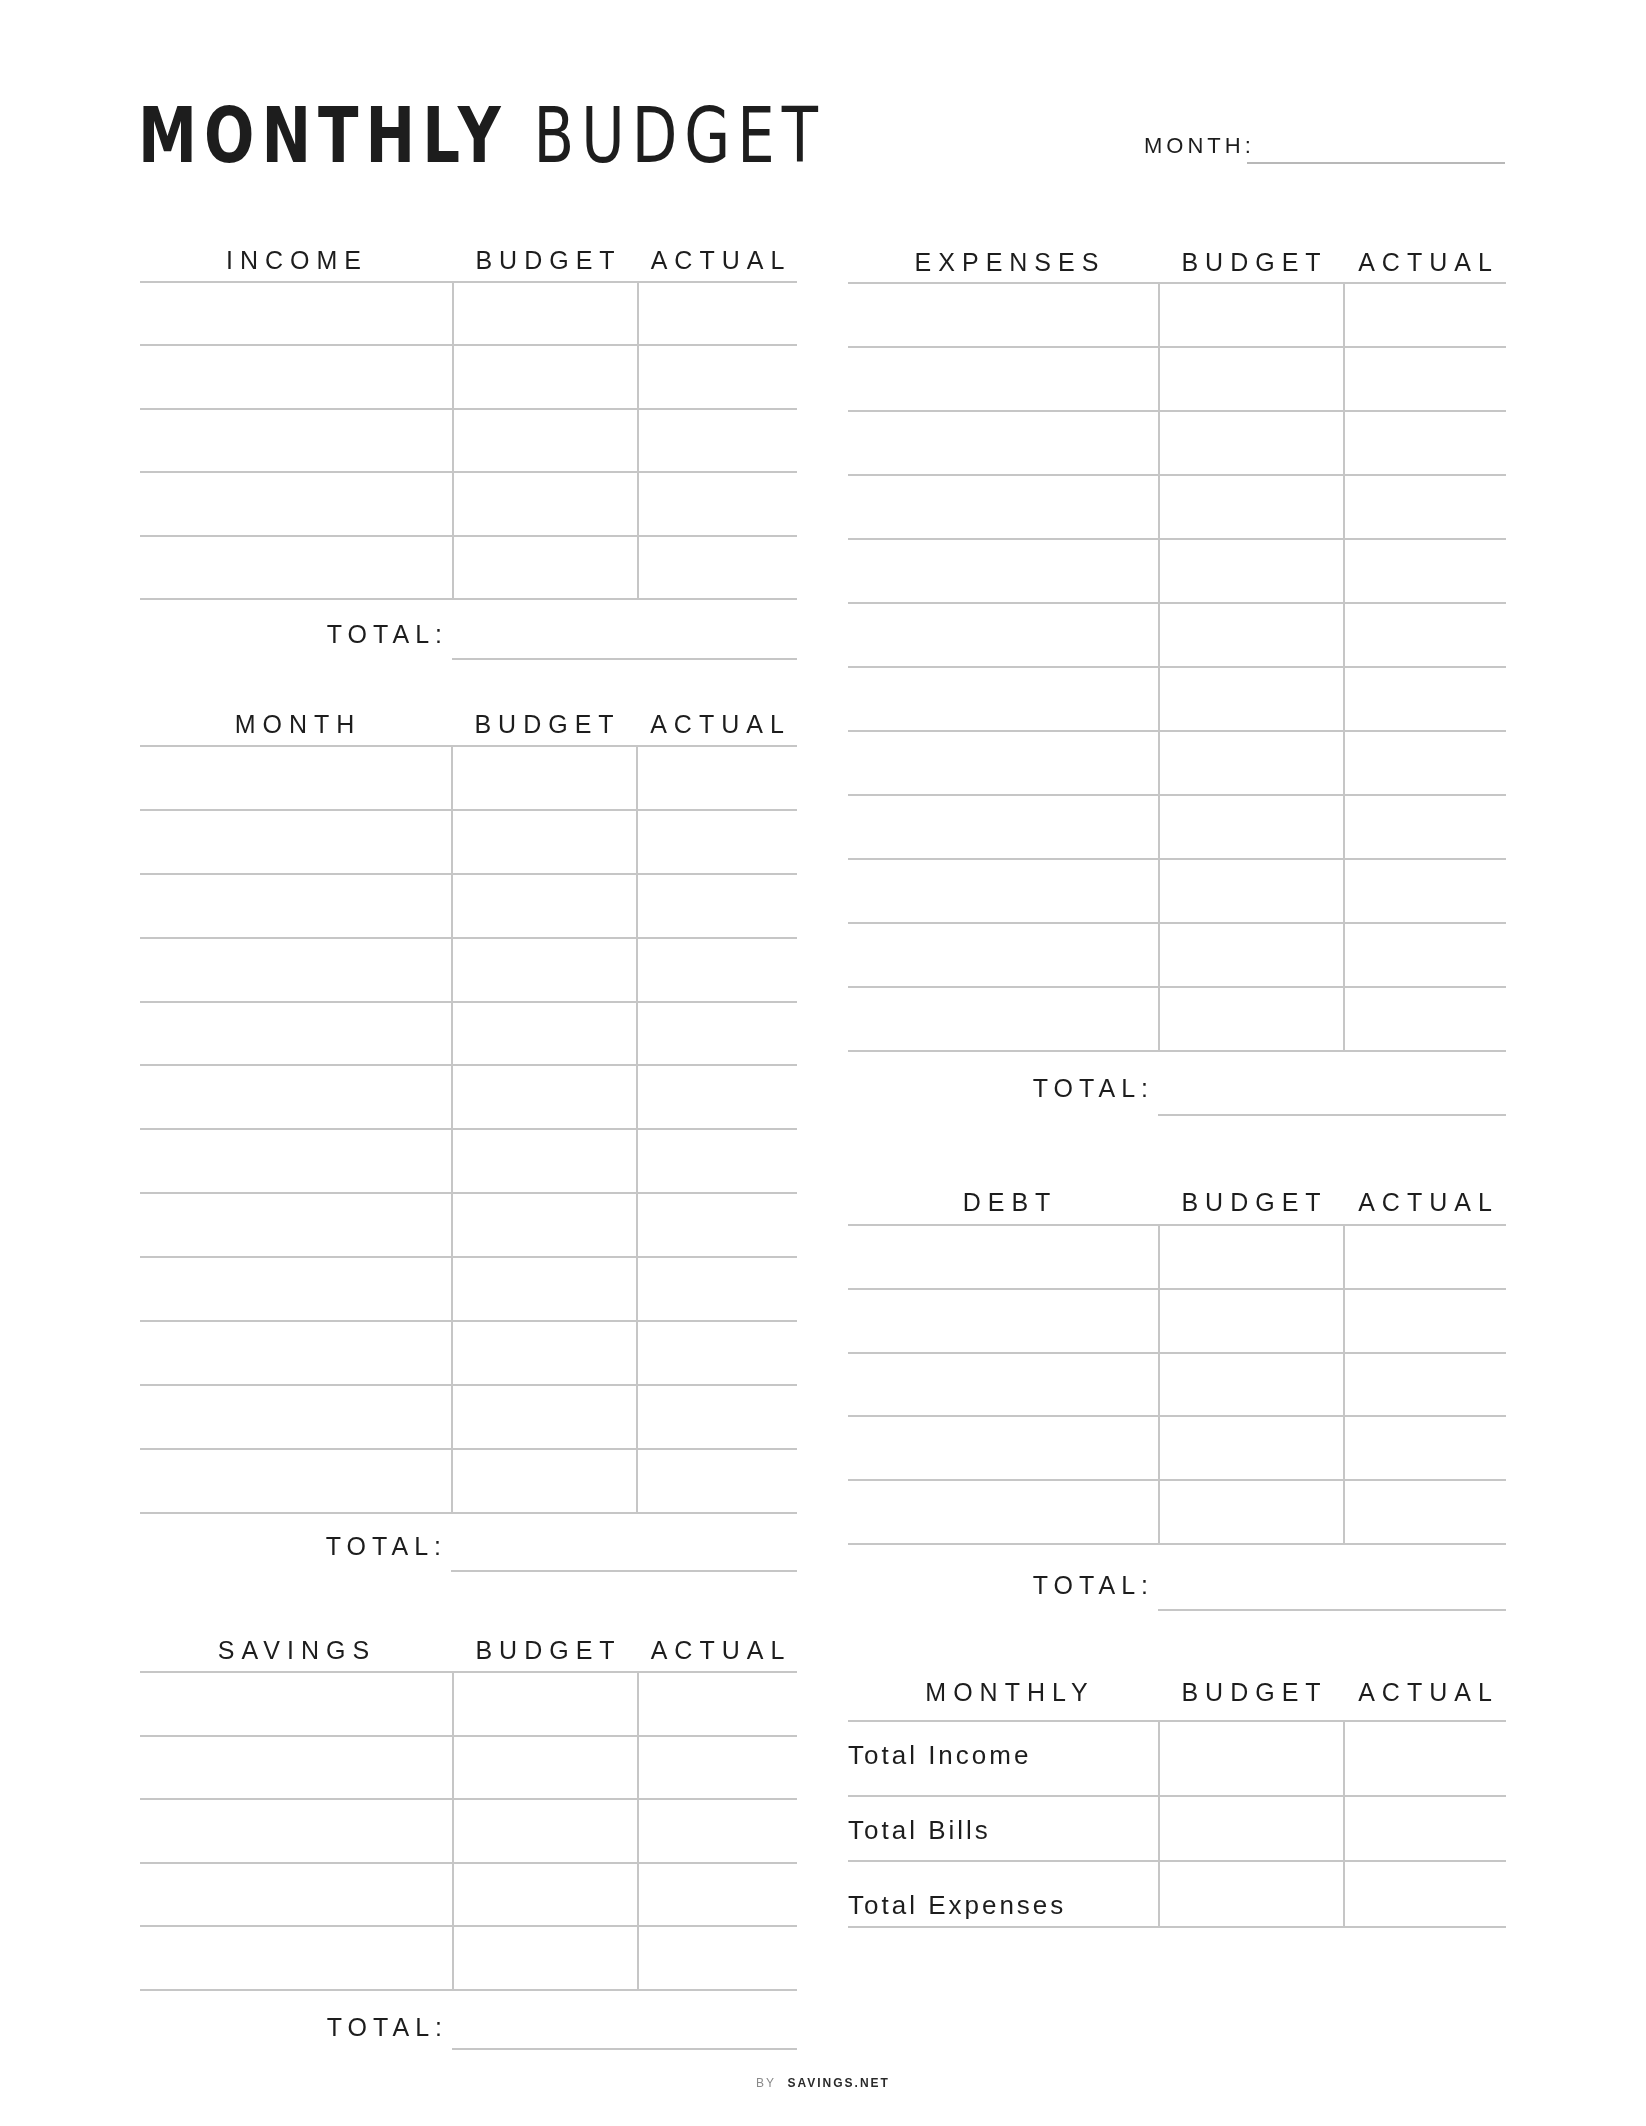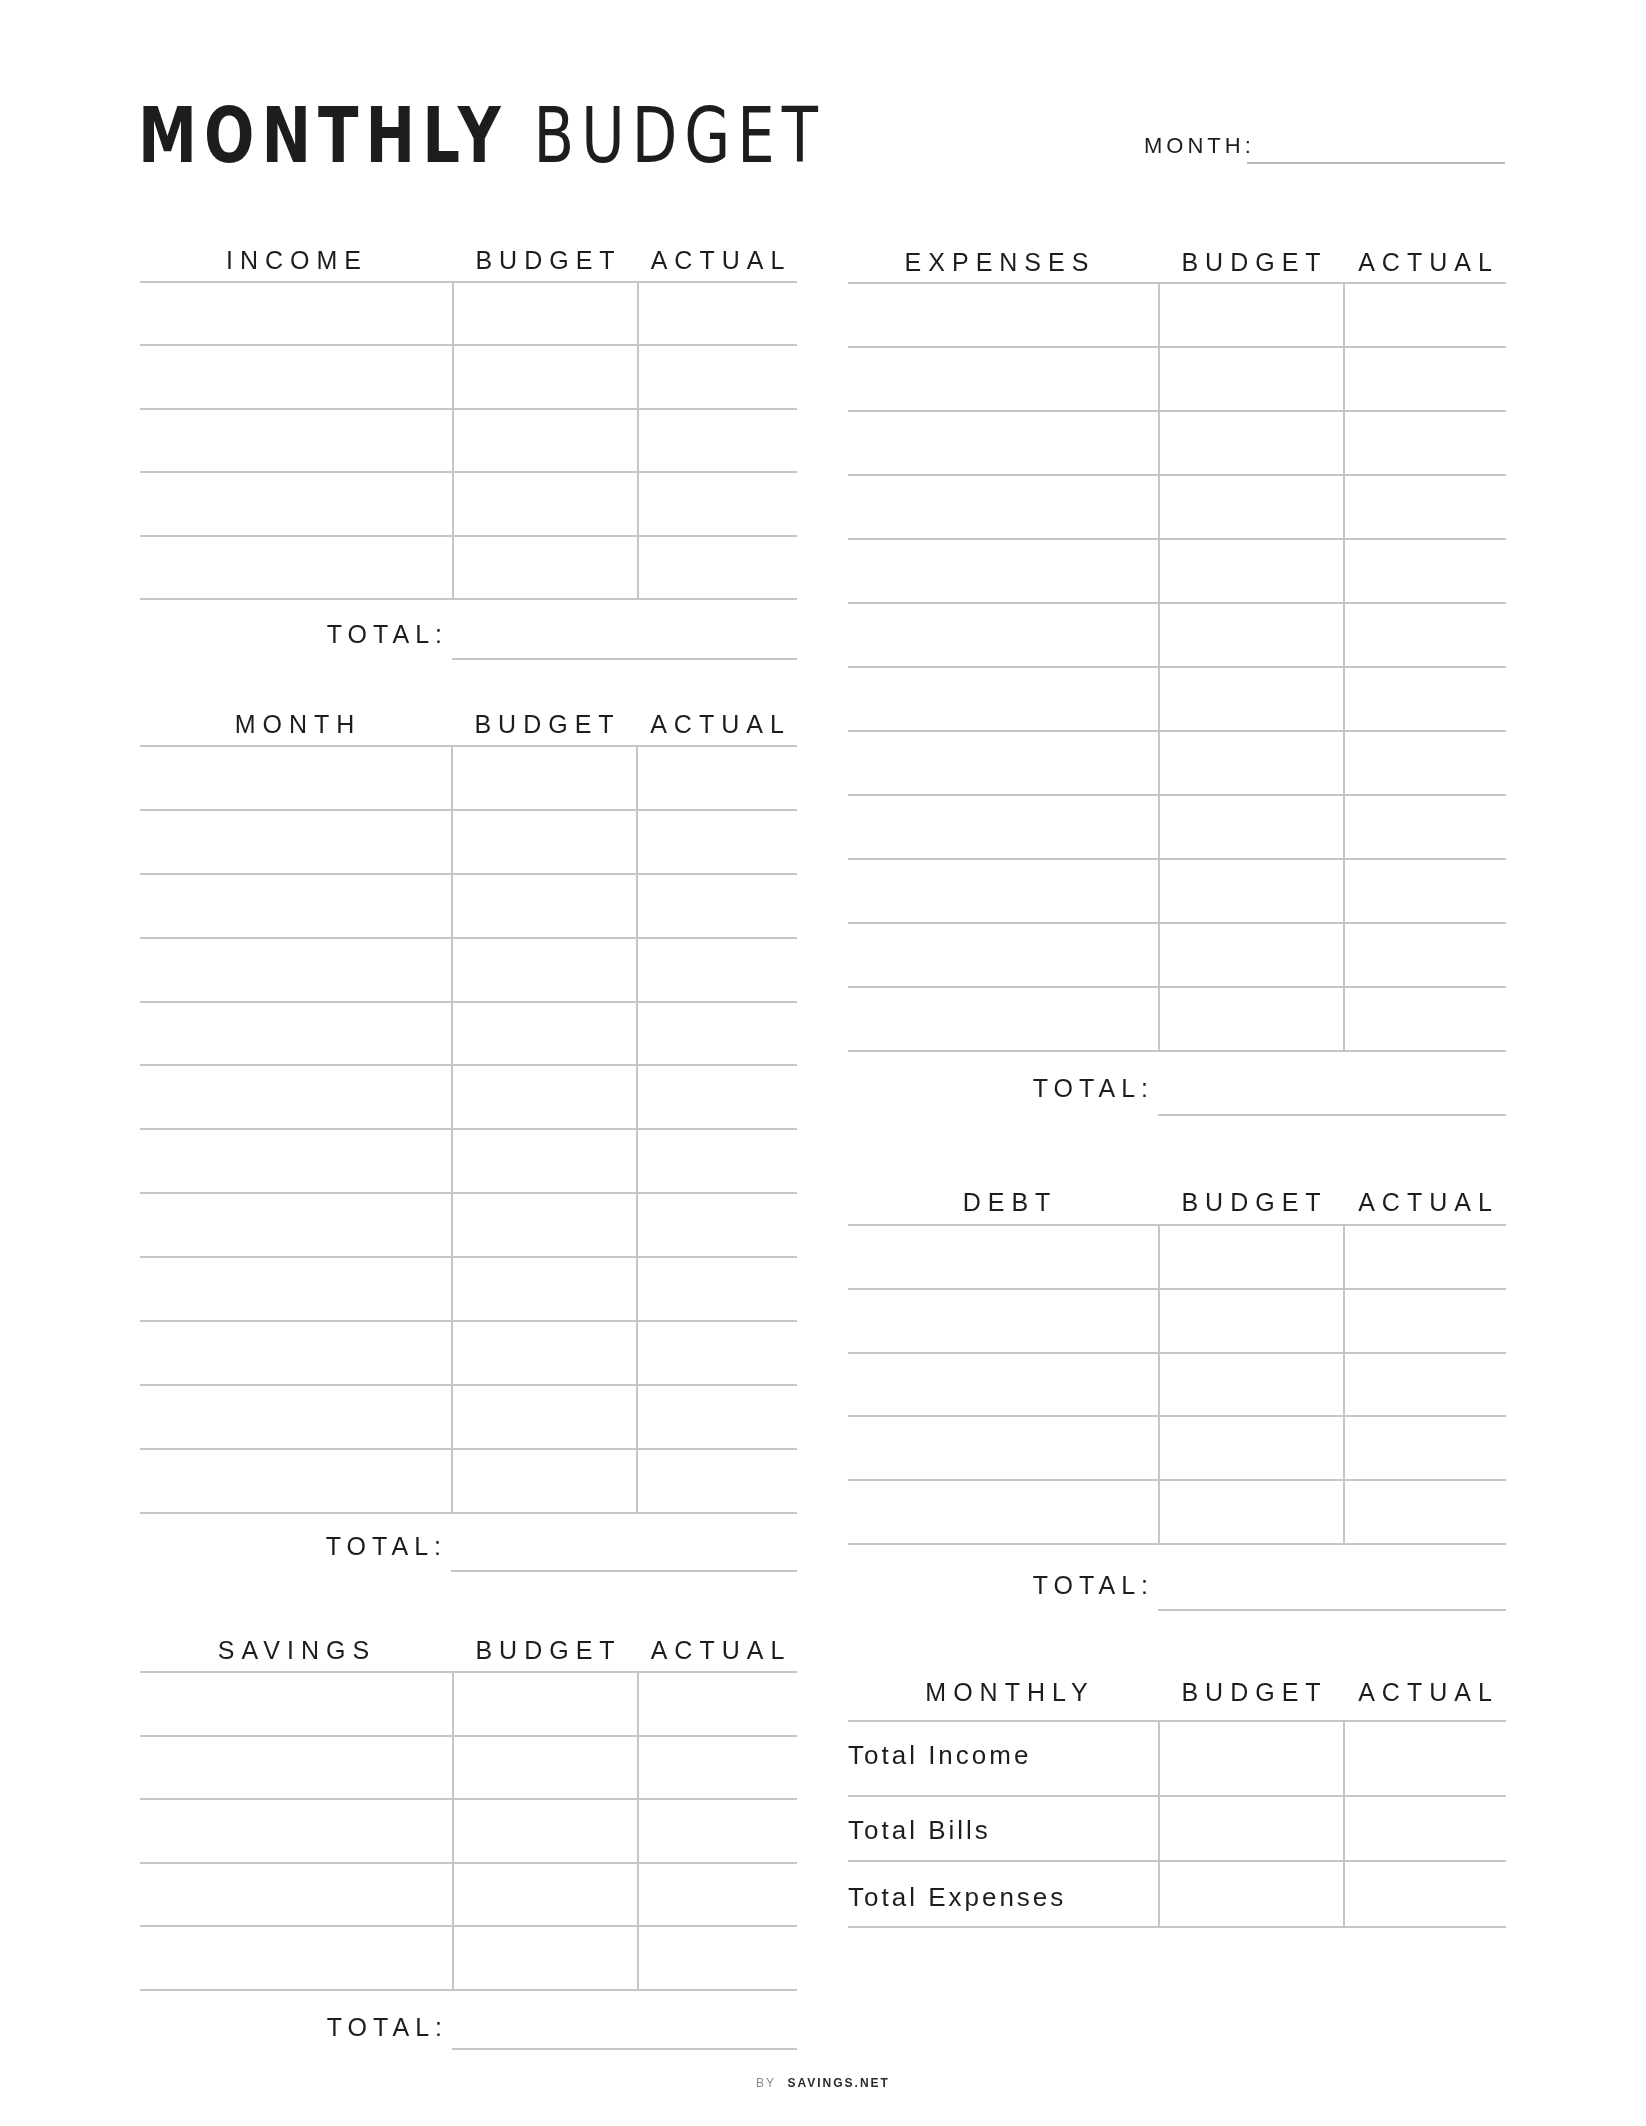--- a/index.html
+++ b/index.html
@@ -212,21 +212,21 @@
           <div class="cell" style="left: 312px; width: 185px;"></div>
           <div class="cell" style="left: 497px; width: 160px;"></div>
           <div class="c-div" style="left: 312px;"></div>
           <div class="c-div" style="left: 497px;"></div>
         </div>
       </div>
       <div class="total-label" style="right: 349px; top: 377px;">TOTAL:</div>
       <div class="total-line" style="left: 312px; width: 345px; top: 412px;"></div>
     </div>
     <div class="section" style="left: 848px; top: 248px; width: 658px;">
-      <div class="sec-head" style="left: 152px; transform: translateX(-50%);">EXPENSES</div>
+      <div class="sec-head" style="left: 162px; transform: translateX(-50%);">EXPENSES</div>
       <div class="sec-head" style="left: 406.5px; transform: translateX(-50%);">BUDGET</div>
       <div class="sec-head" style="left: 580.5px; transform: translateX(-50%);">ACTUAL</div>
       <div class="grid" style="top: 34px; width: 658px;">
         <div class="row" style="height: 64px;">
           <div class="cell" style="left: 0px; width: 310px;"></div>
           <div class="cell" style="left: 310px; width: 185px;"></div>
           <div class="cell" style="left: 495px; width: 163px;"></div>
           <div class="c-div" style="left: 310px;"></div>
           <div class="c-div" style="left: 495px;"></div>
         </div>
@@ -368,21 +368,21 @@
           <div class="c-div" style="left: 495px;"></div>
         </div>
         <div class="row" style="height: 65.4px;">
           <div class="sum-label" style="top: 18px;">Total Bills</div>
           <div class="cell" style="left: 310px; width: 185px;"></div>
           <div class="cell" style="left: 495px; width: 163px;"></div>
           <div class="c-div" style="left: 310px;"></div>
           <div class="c-div" style="left: 495px;"></div>
         </div>
         <div class="row" style="height: 65.4px;">
-          <div class="sum-label" style="top: 20px;">Total Expenses</div>
+          <div class="sum-label" style="top: 28px;">Total Expenses</div>
           <div class="cell" style="left: 310px; width: 185px;"></div>
           <div class="cell" style="left: 495px; width: 163px;"></div>
           <div class="c-div" style="left: 310px;"></div>
           <div class="c-div" style="left: 495px;"></div>
         </div>
       </div>
     </div>
   </div>
 
 <div class="abs footer">

